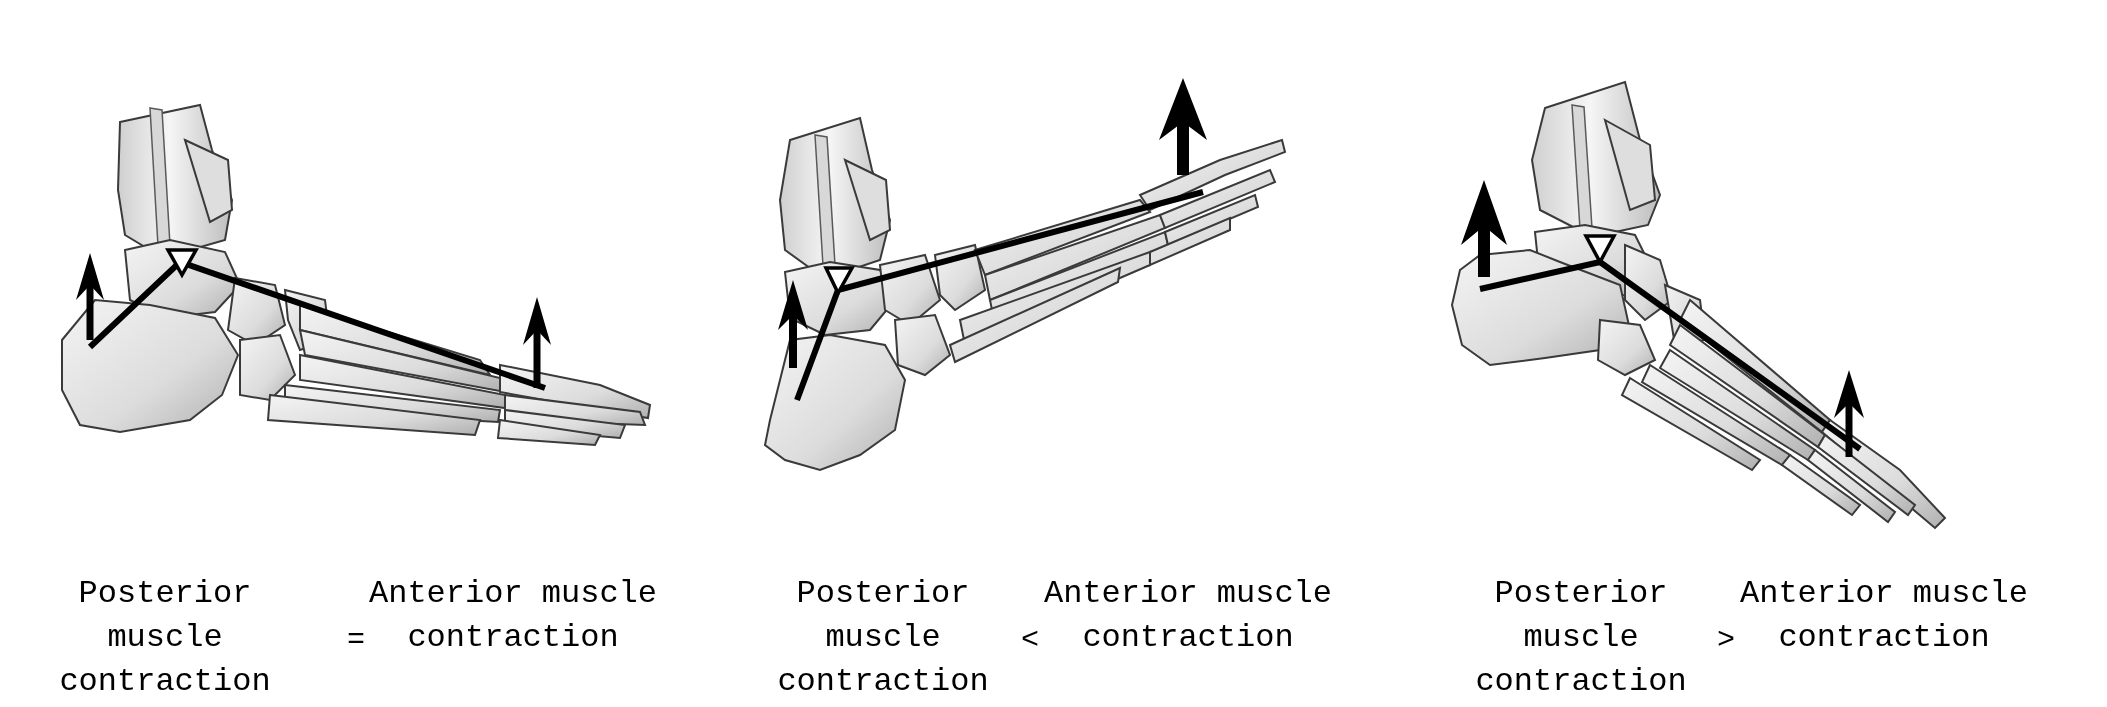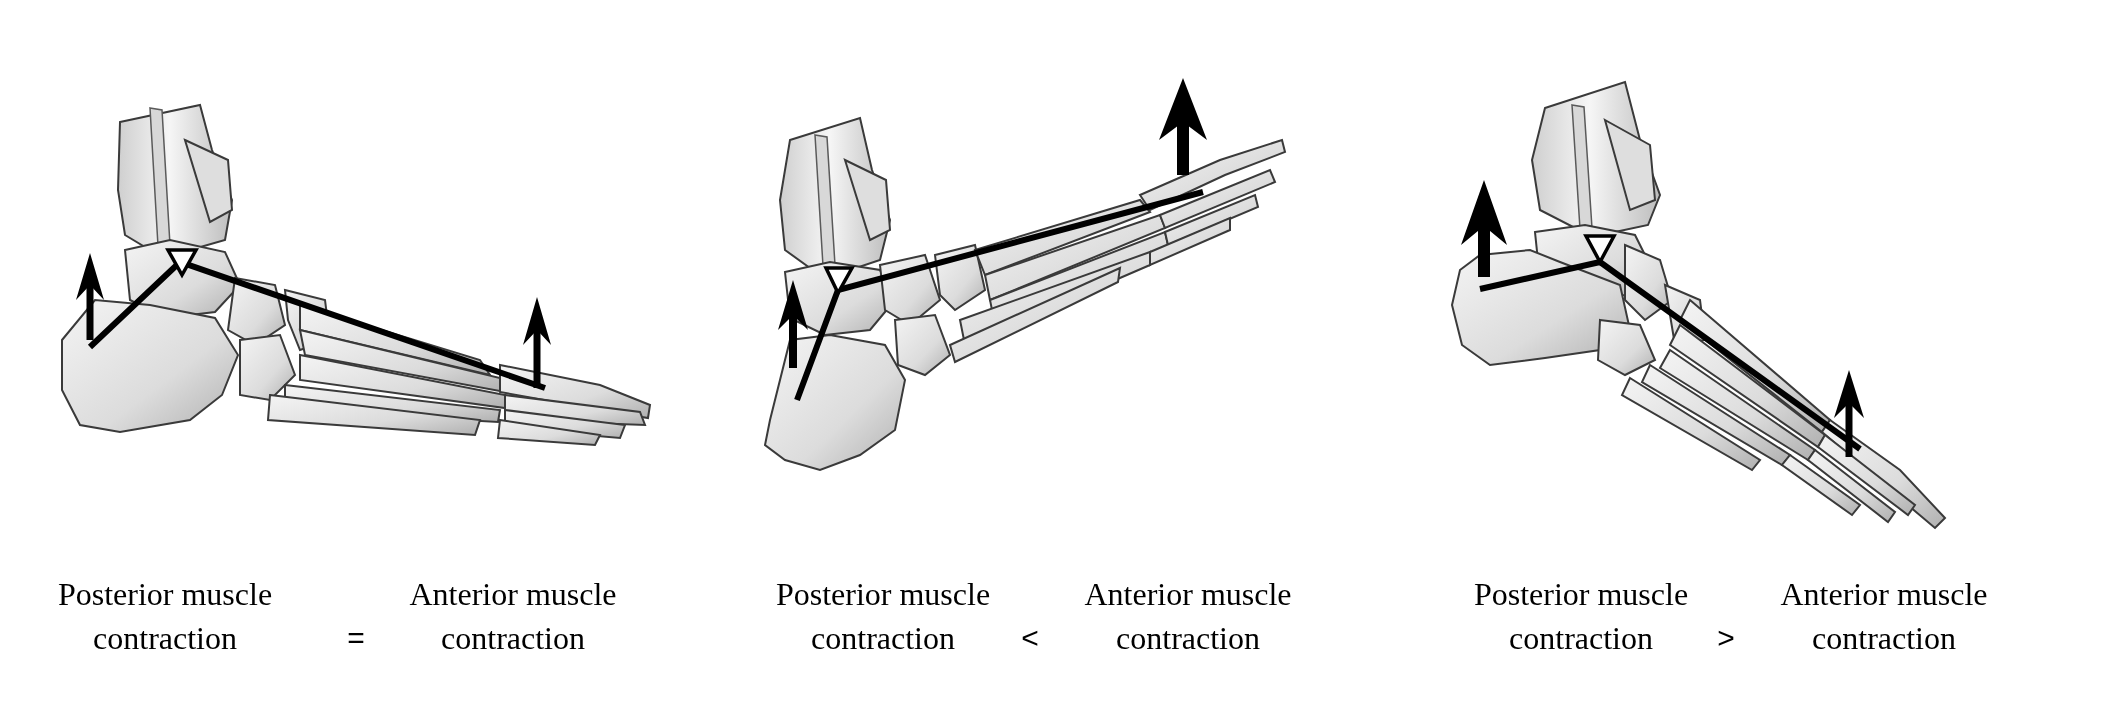--- a/index.html
+++ b/index.html
@@ -1,18 +1,18 @@
 <!DOCTYPE html>
 <html><head>
 <meta charset="utf-8">
 <style>
   html,body{margin:0;padding:0;background:#ffffff;}
   body{width:2107px;height:707px;position:relative;overflow:hidden;font-family:"Liberation Sans",sans-serif;}
   #canvas{position:absolute;left:0;top:0;}
-  .caption{position:absolute;font-family:Liberation Serif, serif;font-size:32px;color:#000;line-height:44px;text-align:center;}
+  .caption{position:absolute;font-family:Liberation Mono, monospace;font-size:32px;color:#000;line-height:44px;text-align:center;}
   .cap-left{width:300px;}
   .cap-right{width:300px;}
   .relop{position:absolute;font-size:30px;line-height:44px;color:#000;width:30px;text-align:center;font-family:"Liberation Sans",sans-serif;}
 </style>
 </head>
 <body>
 
 <svg id="canvas" width="2107" height="707" viewBox="0 0 2107 707">
   <defs>
     <linearGradient id="boneGrad" x1="0" y1="0" x2="1" y2="1">

